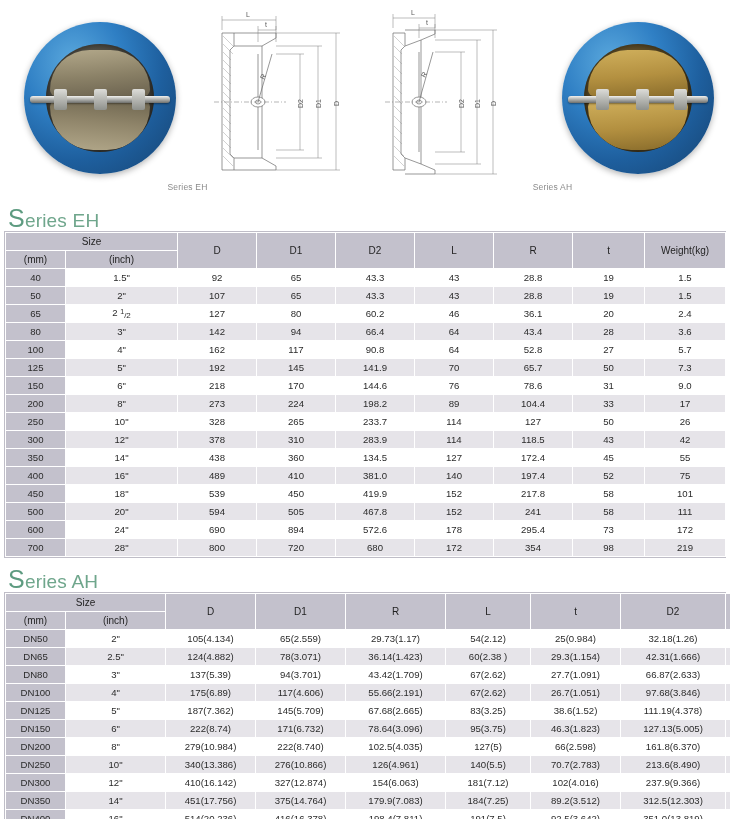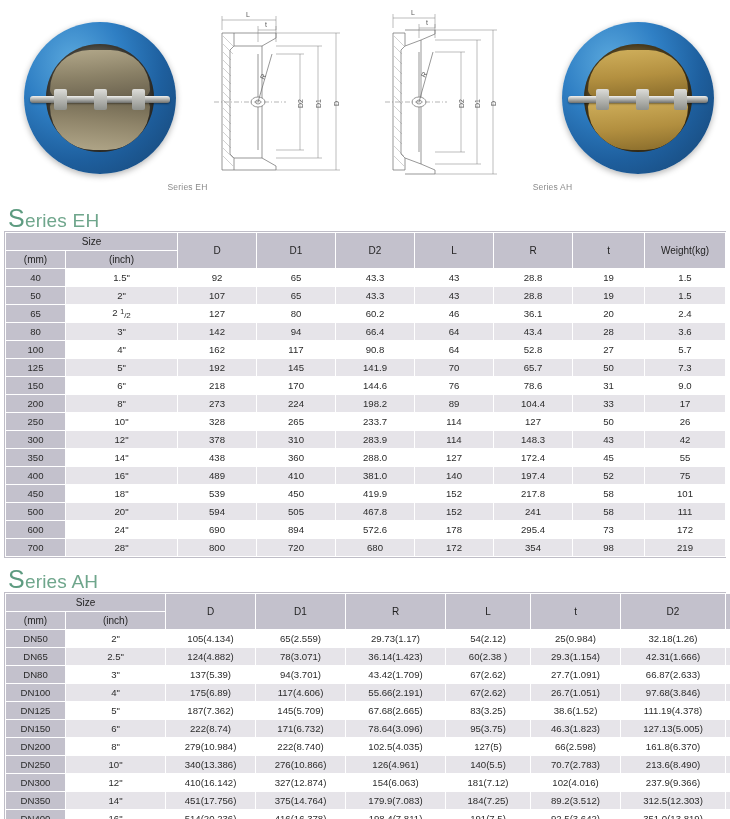--- a/index.html
+++ b/index.html
@@ -448,30 +448,30 @@
             <td>50</td>
             <td>26</td>
           </tr>
           <tr class="alt">
             <td class="sizecol">300</td>
             <td>12"</td>
             <td>378</td>
             <td>310</td>
             <td>283.9</td>
             <td>114</td>
-            <td>148.3</td>
+            <td>118.5</td>
             <td>43</td>
             <td>42</td>
           </tr>
           <tr>
             <td class="sizecol">350</td>
             <td>14"</td>
             <td>438</td>
             <td>360</td>
-            <td>288.0</td>
+            <td>134.5</td>
             <td>127</td>
             <td>172.4</td>
             <td>45</td>
             <td>55</td>
           </tr>
           <tr class="alt">
             <td class="sizecol">400</td>
             <td>16"</td>
             <td>489</td>
             <td>410</td>

